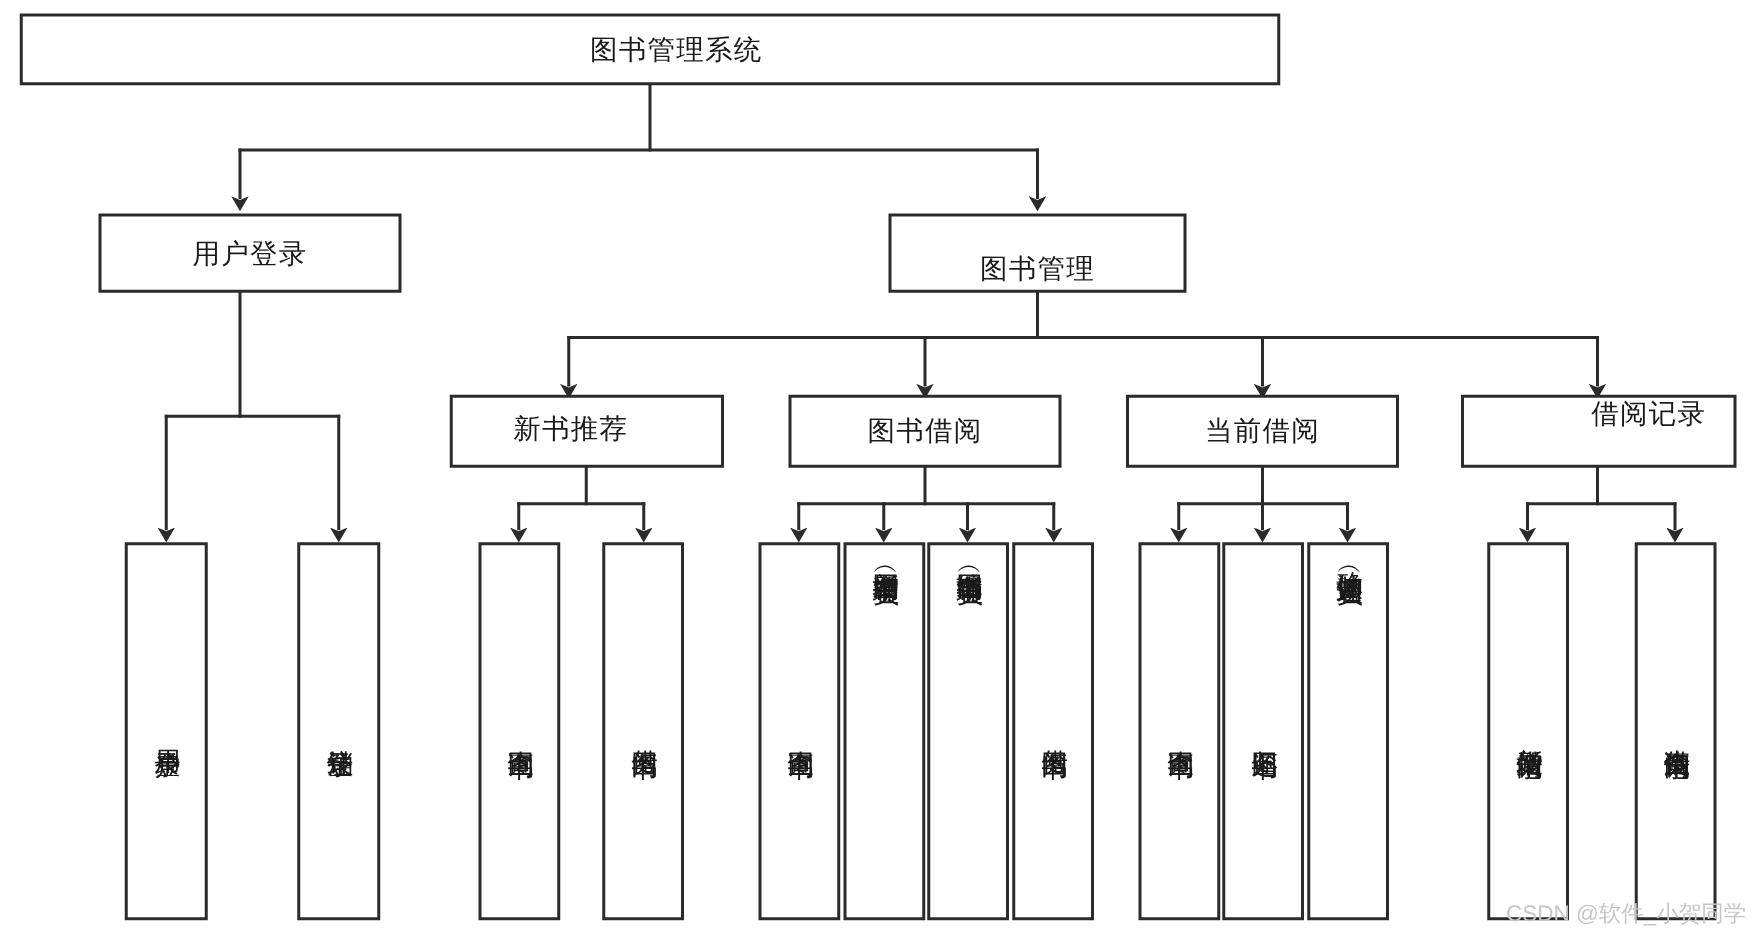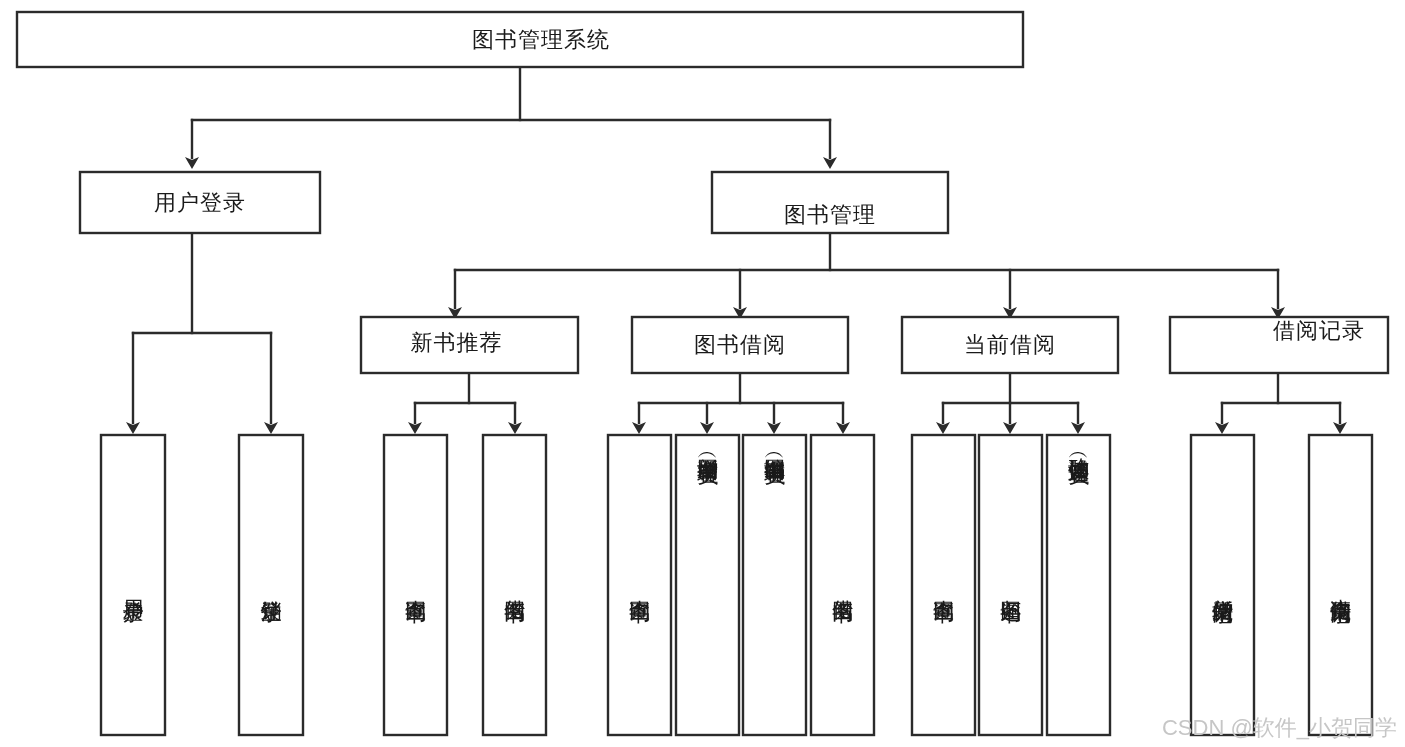--- a/index.html
+++ b/index.html
@@ -20,21 +20,21 @@
     white-space:nowrap;pointer-events:none;
   }
   .htext-wrap{
     position:absolute;display:flex;align-items:center;justify-content:center;
     font-size:22px;color:#1a1a1a;letter-spacing:1px;
     font-family:"Liberation Sans","DejaVu Sans",sans-serif;
     white-space:nowrap;pointer-events:none;
   }
   .watermark{
     position:absolute;right:8px;bottom:4px;
-    font-size:22px;color:#c6c6c6;
+    font-size:18px;color:#c6c6c6;
     font-family:"Liberation Sans","DejaVu Sans",sans-serif;
     white-space:nowrap;pointer-events:none;
   }
 </style>
 </head>
 <body>
 
 <div id="diagram-root">
 
   <svg class="diagram" viewBox="0 0 1405 747">

